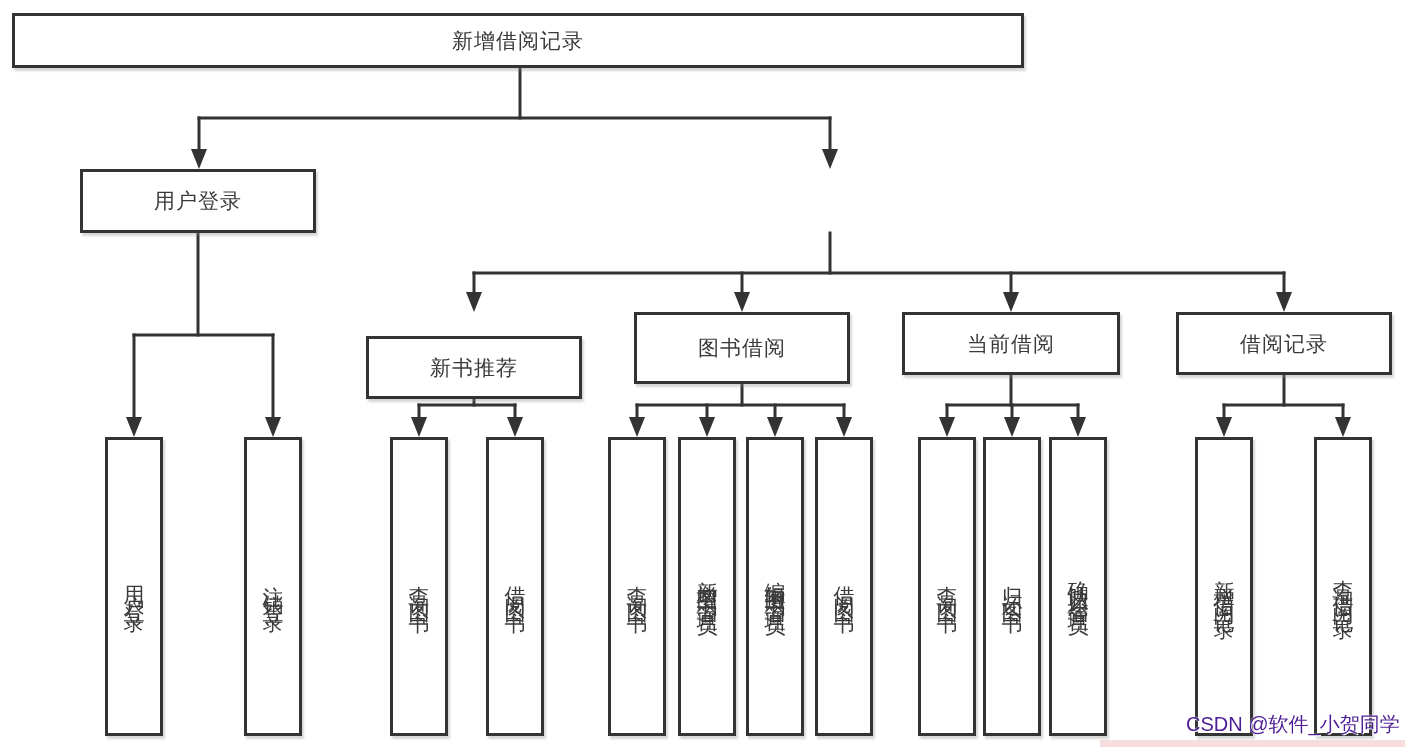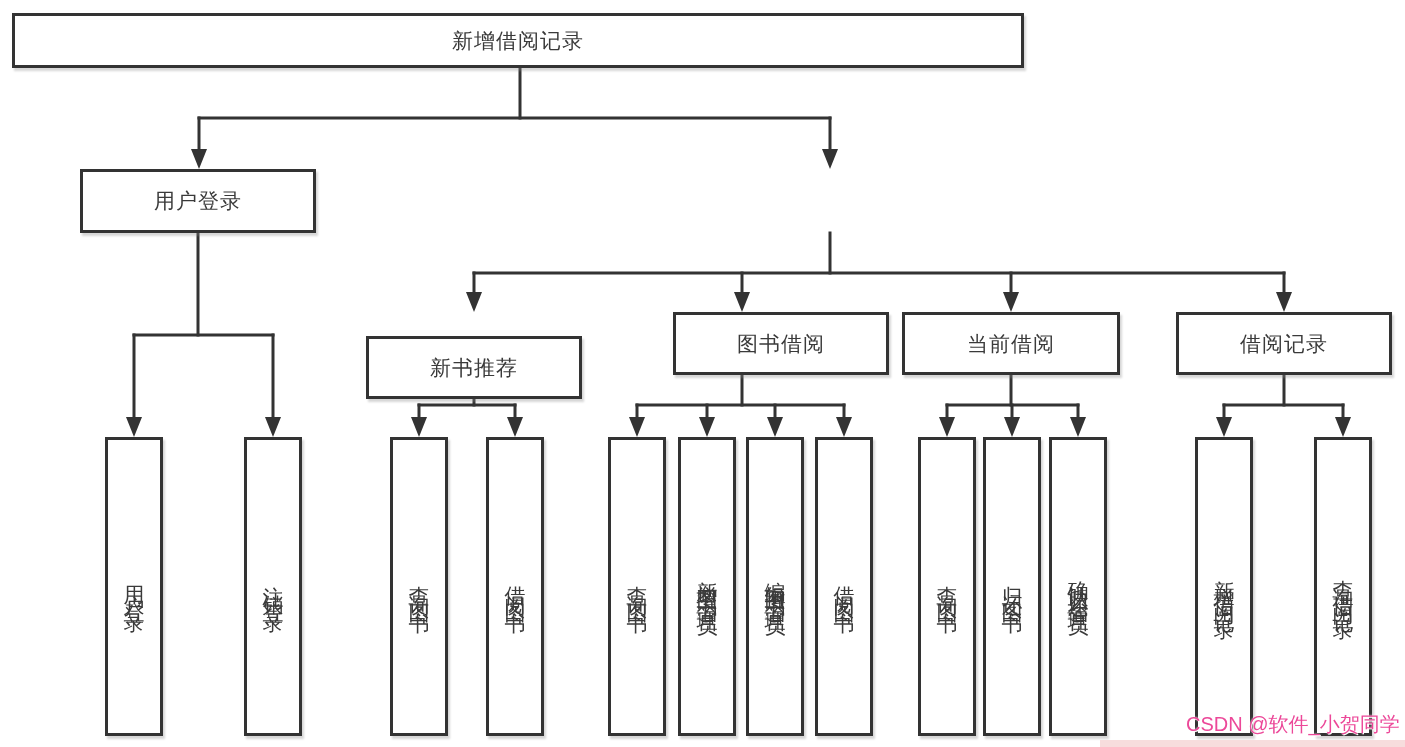--- a/index.html
+++ b/index.html
@@ -16,21 +16,21 @@
   }
   .leaf span{
     writing-mode:vertical-rl;text-orientation:mixed;white-space:nowrap;
     font-size:21px;color:#3a3a3a;
   }
   .sp9{letter-spacing:9px;}
   .sp8{letter-spacing:8px;}
   .sp5{letter-spacing:5px;}
   #watermark{
     position:absolute;left:1186px;top:711px;width:215px;font-size:20px;letter-spacing:0;
-    color:#ec4899;text-shadow:0 0 2px #ffffff,1px 1px 0 #ffffff;white-space:nowrap;z-index:5;
+    color:#4c1d95;text-shadow:0 0 2px #ffffff,1px 1px 0 #ffffff;white-space:nowrap;z-index:5;
   }
   #wmband{
     position:absolute;left:1100px;top:740px;width:305px;height:7px;
     background:#f6d7d7;opacity:.85;z-index:4;
   }
 </style>
 </head>
 <body>
 
 <div id="canvas">
@@ -117,21 +117,21 @@
     <span>新增借阅记录</span>
   </div>
 
   <div class="box" style="left:80px;top:169px;width:236px;height:64px;">
     <span>用户登录</span>
   </div>
 
   <div class="box" style="left:366px;top:312px;width:216px;height:63px;margin-top:24px;">
     <span>新书推荐</span>
   </div>
-  <div class="box" style="left:634px;top:312px;width:216px;height:63px;margin-left:39px;">
+  <div class="box" style="left:634px;top:312px;width:216px;height:72px;">
     <span>图书借阅</span>
   </div>
   <div class="box" style="left:902px;top:312px;width:218px;height:63px;justify-content:center;">
     <span>当前借阅</span>
   </div>
   <div class="box" style="left:1176px;top:312px;width:216px;height:63px;">
     <span>借阅记录</span>
   </div>
 
   <div class="box leaf" style="left:105px;top:437px;width:58px;height:299px;">

